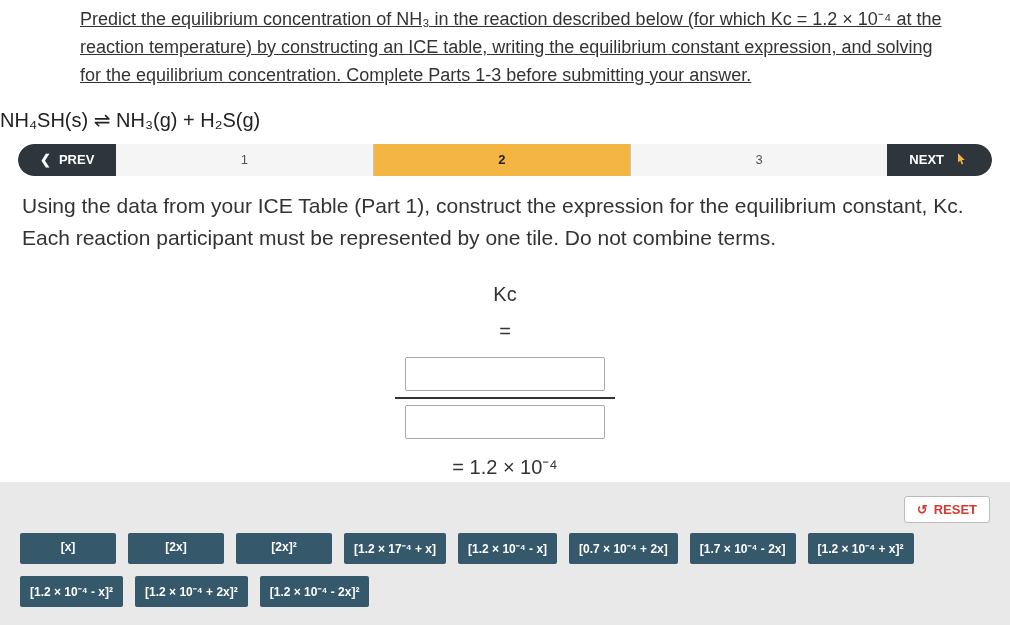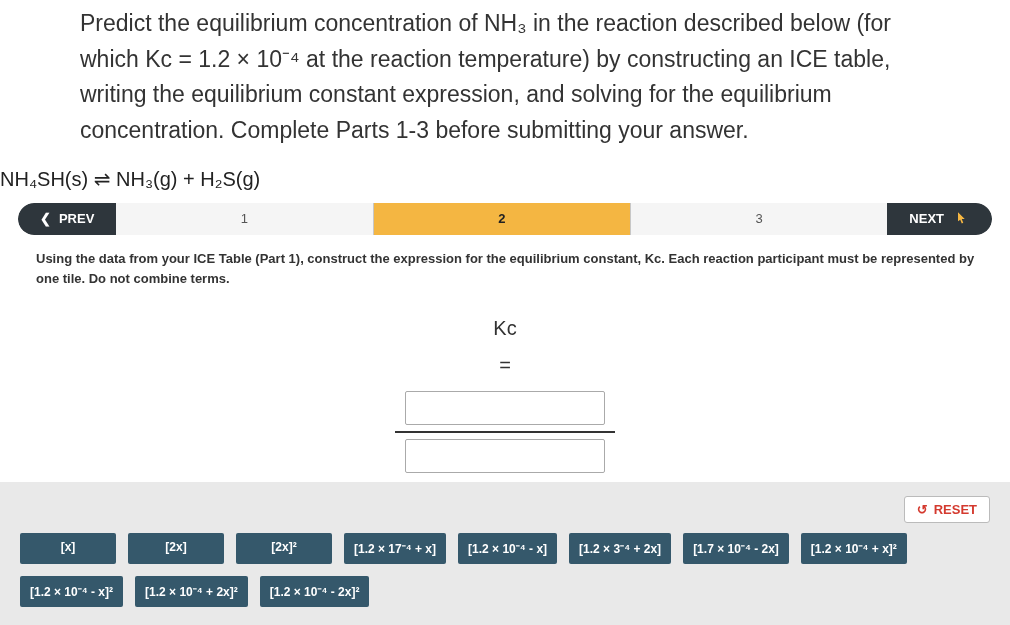--- a/index.html
+++ b/index.html
@@ -7,22 +7,23 @@
     margin: 0;
     font-family: Arial, Helvetica, sans-serif;
     color: #333;
     background: #fff;
     width: 1010px;
     height: 625px;
     overflow: hidden;
   }
   .question-block {
     padding: 6px 56px 10px 80px;
-    font-size: 23px;
+    font-size: 18px;
     line-height: 1.55;
+    text-decoration: underline;
   }
   .equation-line {
     text-align: left;
     font-size: 20px;
     margin: 8px 0 12px 0;
     color: #222;
   }
 
   
   .progress-wrap {
@@ -63,24 +64,23 @@
     color: #555;
     border-left: 1px solid #c7c7c7;
     cursor: pointer;
     background: #f5f5f5;
   }
   .seg:first-child { border-left: none; }
   .seg.active { background: #f4b642; color: #222; font-weight: bold; }
   .chev { font-size: 13px; }
 
   .part-text {
-    padding: 4px 20px 10px 36px;
-    font-size: 13px;
+    padding: 4px 20px 10px 22px;
+    font-size: 21px;
     line-height: 1.55;
-    font-weight: bold;
   }
 
   
   .kc-area {
     display: flex;
     align-items: center;
     justify-content: center;
     gap: 14px;
     margin: 18px 0 18px 0;
     font-size: 20px;
@@ -201,20 +201,20 @@
       <span>↺</span>
       <span>RESET</span>
     </div>
   </div>
   <div class="tiles">
     <div class="tile">[x]</div>
     <div class="tile">[2x]</div>
     <div class="tile">[2x]²</div>
     <div class="tile">[1.2 × 17⁻⁴ + x]</div>
     <div class="tile">[1.2 × 10⁻⁴ - x]</div>
-    <div class="tile">[1.2 × 3⁻⁴ + 2x]</div>
+    <div class="tile">[0.7 × 10⁻⁴ + 2x]</div>
     <div class="tile">[1.7 × 10⁻⁴ - 2x]</div>
     <div class="tile">[1.2 × 10⁻⁴ + x]²</div>
     <div class="tile">[1.2 × 10⁻⁴ - x]²</div>
     <div class="tile">[1.2 × 10⁻⁴ + 2x]²</div>
     <div class="tile">[1.2 × 10⁻⁴ - 2x]²</div>
   </div>
 </div>
 
 </body></html>

